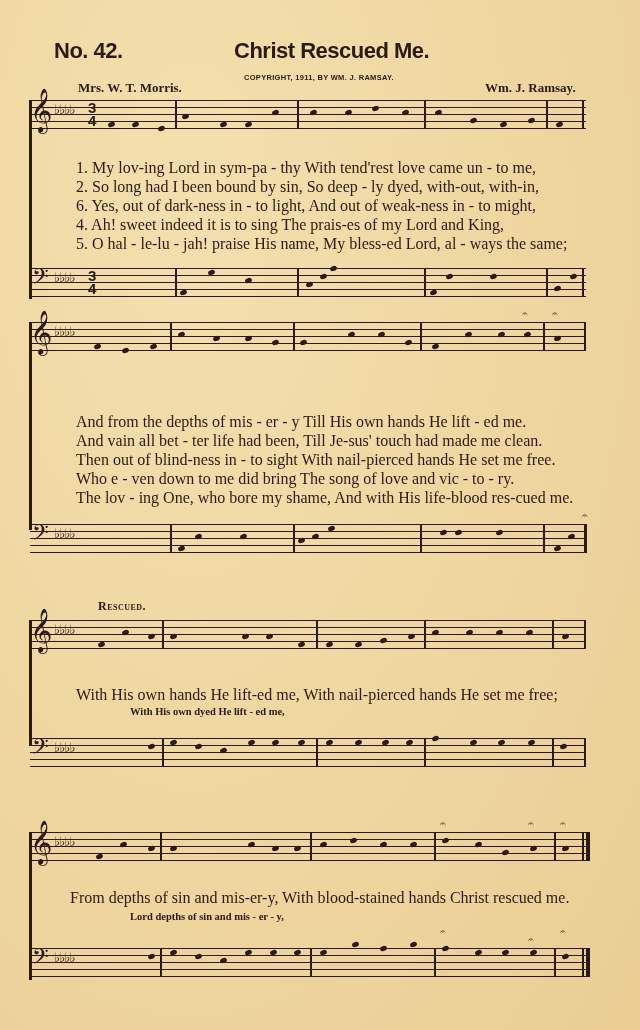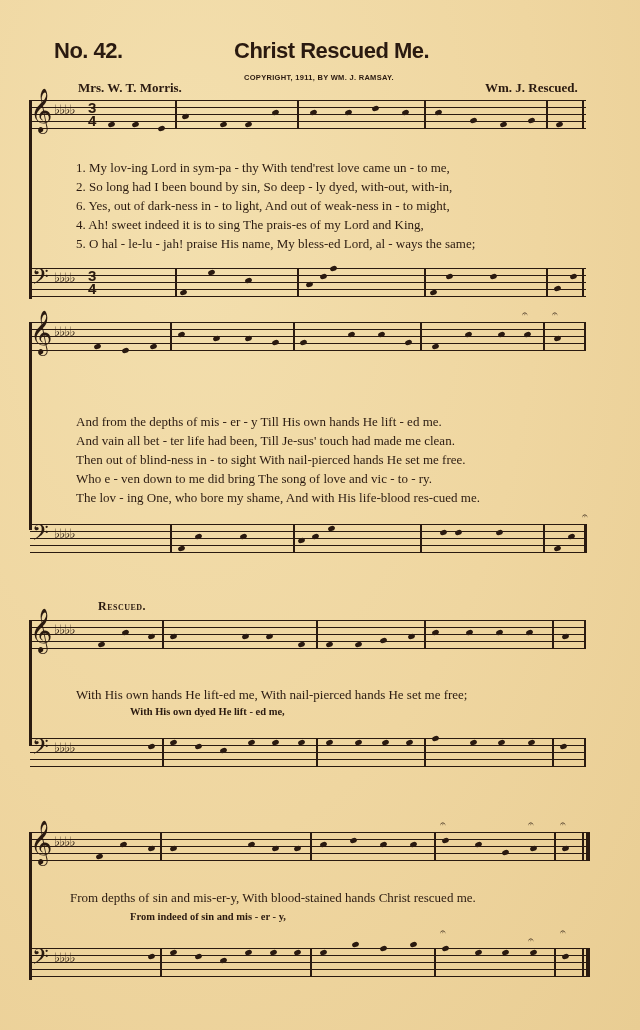--- a/index.html
+++ b/index.html
@@ -28,32 +28,32 @@
     .endbar { position:absolute; top:0; height:29px; width:4px; background:#2a1a10; }
     .brace { position:absolute; width:3px; background:#2a1a10; }
     .clef { position:absolute; font-family:"DejaVu Serif", serif; line-height:1; }
     .treble { font-size:38px; top:-9px; left:0px; }
     .bass { font-size:26px; top:-2px; left:2px; }
     .keysig { position:absolute; font-family:"DejaVu Sans", sans-serif; font-size:13px; top:2px; left:24px; letter-spacing:-1px; }
     .timesig { position:absolute; font-family:"Liberation Sans", sans-serif; font-weight:bold; font-size:15px; line-height:13px; top:1px; left:58px; }
     .note { position:absolute; width:7px; height:5px; border-radius:50%; background:#2a1a10; transform:rotate(-20deg); }
     .fermata { position:absolute; font-size:10px; font-family:"DejaVu Sans", sans-serif; }
 
-    .lyric { position:absolute; font-family:"Liberation Serif", serif; font-size:13px; white-space:nowrap; line-height:20px; }
+    .lyric { position:absolute; font-family:"Liberation Serif", serif; font-size:16px; white-space:nowrap; line-height:20px; }
     .lyric.small { font-size:10.5px; font-weight:bold; line-height:14px; }
     .chorus-label { left:76px; top:596px; font-size:12px; font-weight:bold; font-variant:small-caps; letter-spacing:0.5px; }
   </style>
 </head>
 <body>
 
 <div class="abs hdr-no">No. 42.</div>
 <div class="abs hdr-title">Christ Rescued Me.</div>
 <div class="abs hdr-copy">COPYRIGHT, 1911, BY WM. J. RAMSAY.</div>
 <div class="abs hdr-author">Mrs. W. T. Morris.</div>
-<div class="abs hdr-composer">Wm. J. Rescued.</div>
+<div class="abs hdr-composer">Wm. J. Ramsay.</div>
 
 <div class="brace" style="left:29px; top:100px; height:199px;"></div>
 <div class="staff" style="top:100px;">
   <div class="ln"></div>
     <div class="ln"></div>
     <div class="ln"></div>
     <div class="ln"></div>
     <div class="ln"></div>
   <span class="clef treble">𝄞</span>
   <span class="keysig">♭♭♭♭</span>
@@ -278,21 +278,21 @@
     <div class="note" style="left:445px;top:10px"></div>
     <div class="note" style="left:472px;top:18px"></div>
     <div class="note" style="left:500px;top:14px"></div>
   <div class="note" style="left:532px;top:14px"></div>
   <span class="fermata" style="left:410px;top:-14px;">𝄐</span>
   <span class="fermata" style="left:498px;top:-14px;">𝄐</span>
   <span class="fermata" style="left:530px;top:-14px;">𝄐</span>
 </div>
 
 <div class="lyric" style="left:70px;top:888px;">From depths of sin      and mis-er-y, With blood-stained hands Christ rescued me.</div>
-<div class="lyric small" style="left:130px;top:910px;">From indeed of  sin  and mis - er - y,</div>
+<div class="lyric small" style="left:130px;top:910px;">Lord depths of  sin  and mis - er - y,</div>
 
 <div class="staff" style="top:948px;">
   <div class="ln"></div>
     <div class="ln"></div>
     <div class="ln"></div>
     <div class="ln"></div>
     <div class="ln"></div>
   <span class="clef bass">𝄢</span>
   <span class="keysig">♭♭♭♭</span>
   <div class="bar" style="left:130px"></div>

